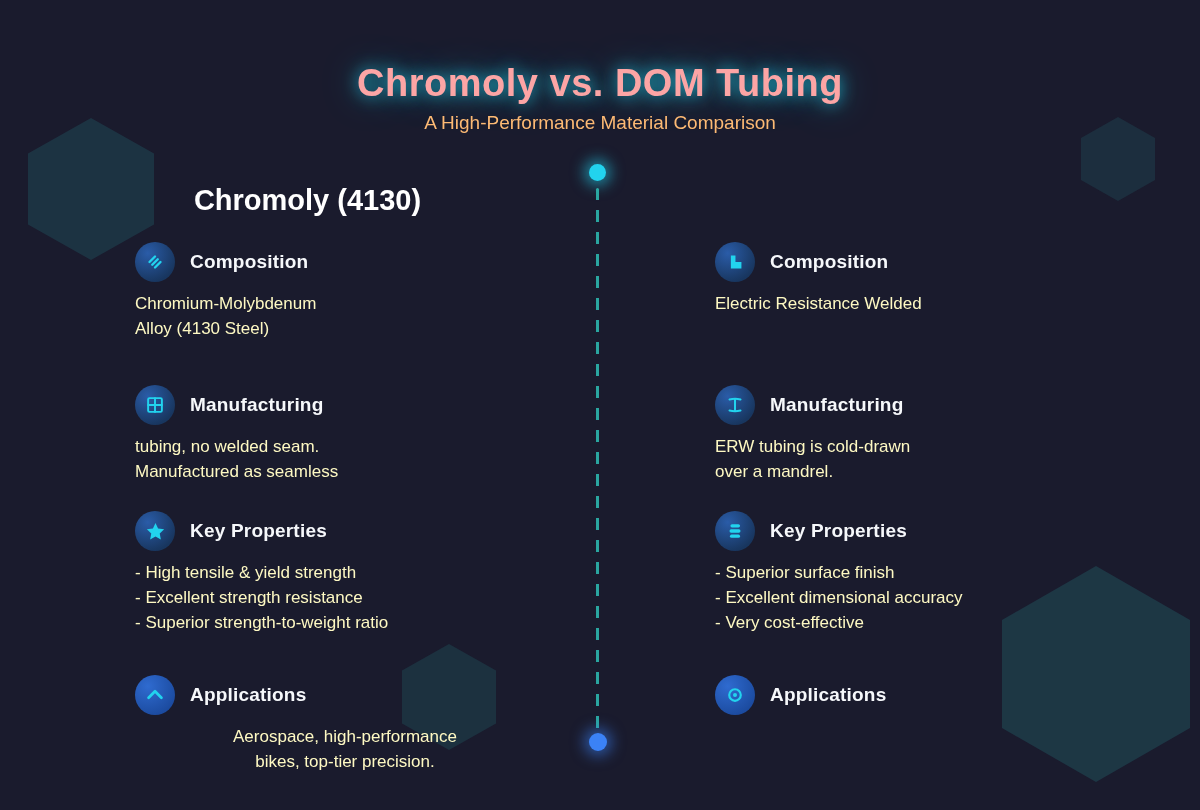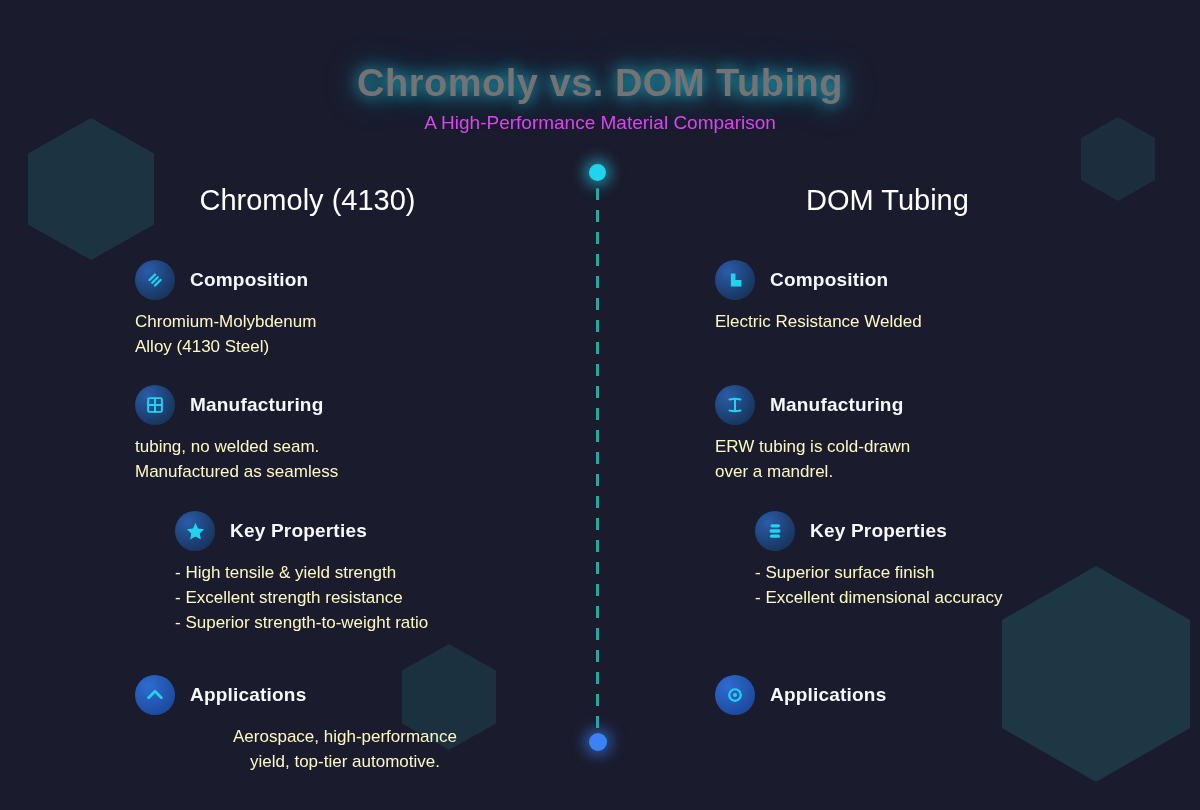--- a/index.html
+++ b/index.html
@@ -27,29 +27,29 @@
   .hex-mid  { left: 402px;  top: 644px; width: 94px;  height: 106px; background: rgba(45,181,178,0.14); }
   .hex-br   { left: 1002px; top: 566px; width: 188px; height: 216px; background: rgba(45,181,178,0.18); }
 
   .title {
     position: absolute;
     top: 62px; left: 0; width: 100%;
     text-align: center;
     font-size: 38px;
     font-weight: bold;
     letter-spacing: 0.5px;
-    color: #737373;
+    color: #fca5a5;
     text-shadow: 0 0 16px rgba(34,211,238,0.85), 0 0 38px rgba(34,211,238,0.45);
   }
   .subtitle {
     position: absolute;
     top: 112px; left: 0; width: 100%;
     text-align: center;
     font-size: 19px;
-    color: #d946ef;
+    color: #fdba74;
   }
 
   
   .divider-line {
     position: absolute;
     left: 596px; top: 188px;
     width: 3px; height: 546px;
     background: repeating-linear-gradient(
       to bottom,
       rgba(45, 190, 180, 0.85) 0px, rgba(45, 190, 180, 0.85) 12px,
@@ -73,39 +73,39 @@
     background: #3b82f6;
     box-shadow: 0 0 14px 5px rgba(59,130,246,0.55);
   }
 
   .col-header {
     position: absolute;
     top: 184px;
     width: 345px;
     text-align: center;
     font-size: 29px;
-    font-weight: normal;
+    font-weight: bold;
     color: #ffffff;
     white-space: nowrap;
   }
   .col-header.left  { left: 135px; }
   .col-header.right { left: 715px; }
 
   .column {
     position: absolute;
     top: 180px;
     width: 420px;
   }
   .column.left  { left: 135px; }
   .column.right { left: 715px; }
 
   .section { position: absolute; left: 0; width: 420px; }
-  .sec-1 { top: 80px; }
+  .sec-1 { top: 62px; }
   .sec-2 { top: 205px; }
-  .sec-3 { top: 331px; margin-left: 40px; }
+  .sec-3 { top: 331px; }
   .sec-4 { top: 495px; text-align: center; }
 
   .sec-head { display: flex; align-items: center; }
   .icon-circle {
     width: 40px; height: 40px;
     border-radius: 50%;
     background: radial-gradient(circle at 32% 28%, #2a5ca8, #18365f 75%);
     display: flex; align-items: center; justify-content: center;
     flex-shrink: 0;
   }
@@ -138,21 +138,20 @@
   <div class="hex hex-br"></div>
 
   <div class="title">Chromoly vs. DOM Tubing</div>
   <div class="subtitle">A High-Performance Material Comparison</div>
 
   <div class="dot dot-top"></div>
   <div class="divider-line"></div>
   <div class="dot dot-bottom"></div>
 
   <div class="col-header left">Chromoly (4130)</div>
-  <div class="col-header right">DOM Tubing</div>
 
   <div class="column left">
 
     <div class="section sec-1">
       <div class="sec-head">
         <div class="icon-circle">
           <svg width="22" height="22" viewBox="0 0 24 24" fill="none" stroke="#22d3ee" stroke-width="2.6" stroke-linecap="round">
             <line x1="6" y1="12" x2="12" y2="6"></line>
             <line x1="9" y1="15" x2="15" y2="9"></line>
             <line x1="12" y1="18" x2="18" y2="12"></line>
@@ -203,21 +202,21 @@
       <div class="sec-head">
         <div class="icon-circle bright">
           <svg width="22" height="22" viewBox="0 0 24 24" fill="none" stroke="#22d3ee" stroke-width="3" stroke-linecap="round" stroke-linejoin="round">
             <polyline points="5,15 12,8 19,15"></polyline>
           </svg>
         </div>
         <div class="sec-title">Applications</div>
       </div>
       <div class="sec-body">
         <div>Aerospace, high-performance</div>
-        <div>yield, top-tier automotive.</div>
+        <div>bikes, top-tier precision.</div>
       </div>
     </div>
 
   </div>
 
   <div class="column right">
 
     <div class="section sec-1">
       <div class="sec-head">
         <div class="icon-circle">
@@ -256,20 +255,21 @@
             <rect x="7" y="4.6" width="10.5" height="3.6" rx="1.8"></rect>
             <rect x="6" y="10.2" width="12" height="3.6" rx="1.8"></rect>
             <rect x="6.5" y="15.8" width="11" height="3.6" rx="1.8"></rect>
           </svg>
         </div>
         <div class="sec-title">Key Properties</div>
       </div>
       <div class="sec-body">
         <div>- Superior surface finish</div>
         <div>- Excellent dimensional accuracy</div>
+        <div>- Very cost-effective</div>
       </div>
     </div>
 
     <div class="section sec-4">
       <div class="sec-head">
         <div class="icon-circle bright">
           <svg width="22" height="22" viewBox="0 0 24 24" fill="none" stroke="#22d3ee" stroke-width="2.4">
             <circle cx="12" cy="12" r="6.3"></circle>
             <circle cx="12" cy="12" r="2.2" fill="#22d3ee" stroke="none"></circle>
           </svg>

